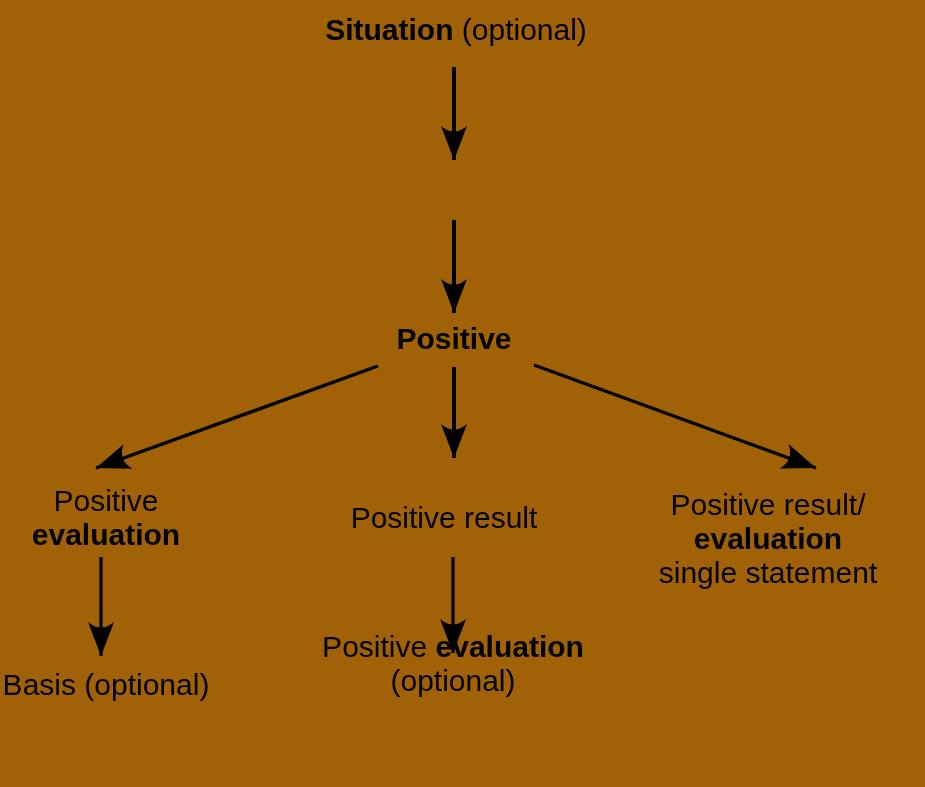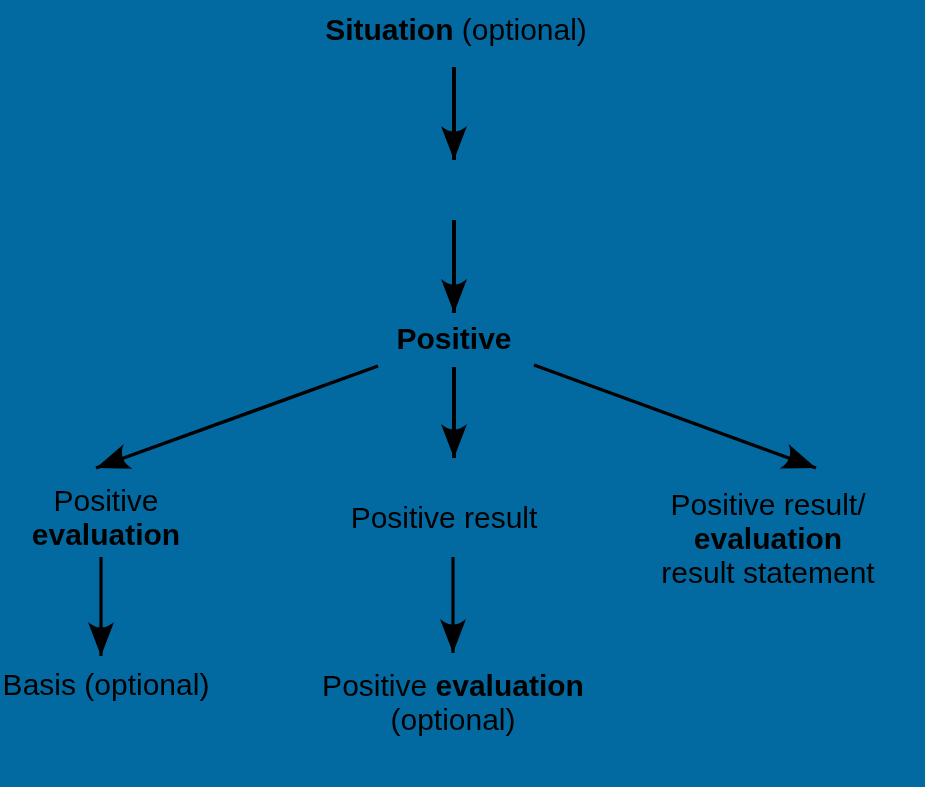--- a/index.html
+++ b/index.html
@@ -4,21 +4,21 @@
 <style>
   html, body {
     margin: 0;
     padding: 0;
     background: #ffffff;
   }
   .canvas {
     position: relative;
     width: 925px;
     height: 787px;
-    background: #0369a1;
+    background: #a16207;
     color: #000000;
     font-family: "Liberation Sans", "DejaVu Sans", sans-serif;
     overflow: hidden;
   }
   .arrow-layer {
     position: absolute;
     left: 0;
     top: 0;
     width: 925px;
     height: 787px;
@@ -74,25 +74,25 @@
     <div class="b">evaluation</div>
   </div>
 
   <div class="node" style="left:444px; top:501px;">
     <span>Positive result</span>
   </div>
 
   <div class="node" style="left:768px; top:488px;">
     <div>Positive result/</div>
     <div class="b">evaluation</div>
-    <div>result statement</div>
+    <div>single statement</div>
   </div>
 
   <div class="node" style="left:106px; top:668px;">
     <span>Basis (optional)</span>
   </div>
 
-  <div class="node" style="left:453px; top:669px;">
+  <div class="node" style="left:453px; top:630px;">
     <div><span>Positive </span><span class="b">evaluation</span></div>
     <div>(optional)</div>
   </div>
 
 </div>
 
 </body></html>

